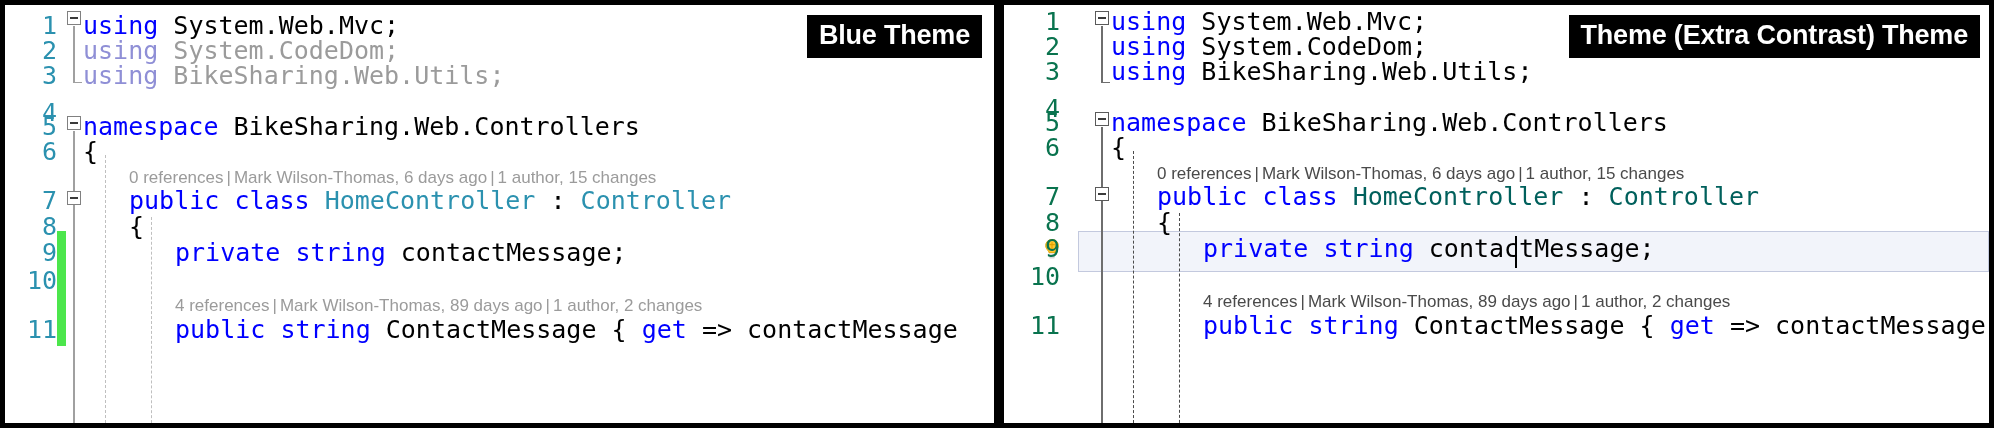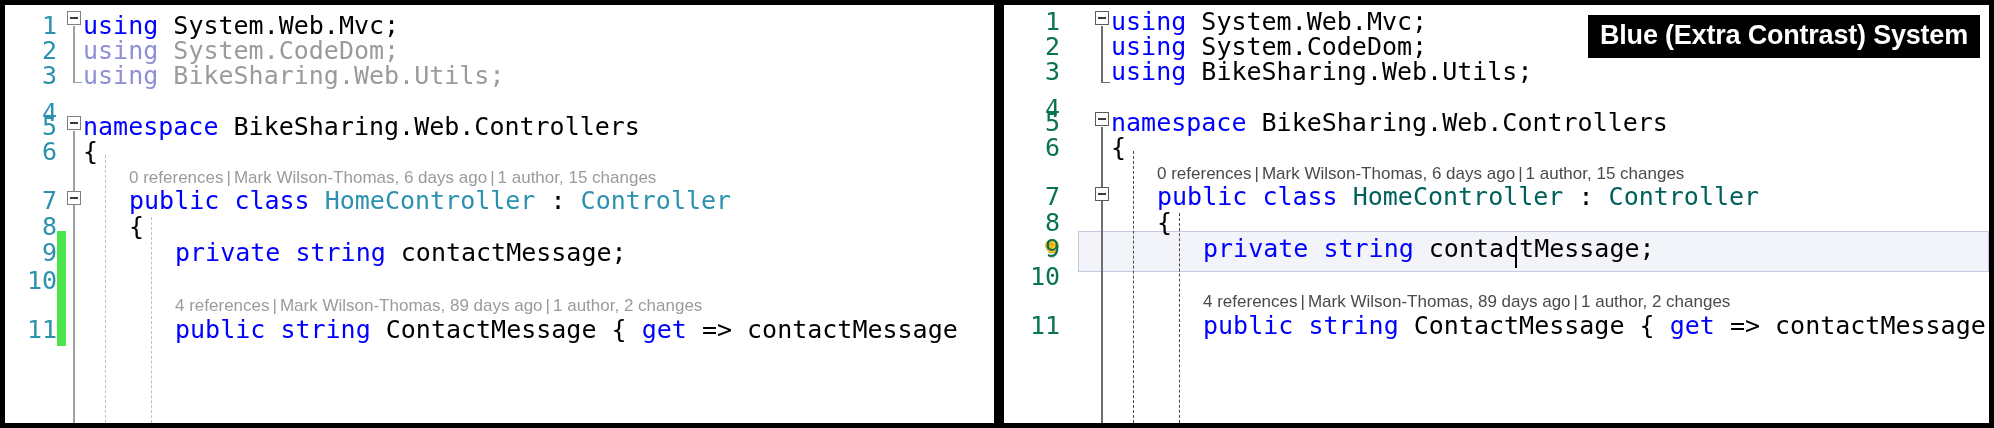--- a/index.html
+++ b/index.html
@@ -99,20 +99,21 @@
 
 <div id="root">
 
   <div class="frame-top"></div>
   <div class="frame-bottom"></div>
   <div class="frame-left"></div>
   <div class="frame-right"></div>
   <div class="frame-mid"></div>
 
   <div class="panel panel-left lt">
+    <div class="badge badge-left">Blue Theme</div>
 
     <div class="code">
 
       <div class="changebar" style="left:52px;top:226px;height:115px;"></div>
 
       <div class="fold-box" style="left:62px;top:6px;"></div>
       <div class="fold-elbow" style="left:68px;top:21px;height:57px;"></div>
 
       <div class="fold-box" style="left:62px;top:111px;"></div>
       <div class="fold-line" style="left:68px;top:126px;height:302px;"></div>
@@ -154,21 +155,21 @@
       <div class="ln" style="left:170px;top:303px;"><span class="kw">public</span> <span class="kw">string</span> <span>ContactMessage</span> <span>{</span> <span class="kw">get</span> <span>=&gt;</span> <span>contactMessage</span></div>
 
       <div class="cl" style="left:124px;top:163px;"><span>0 references</span><span class="sep">|</span><span>Mark Wilson-Thomas, 6 days ago</span><span class="sep">|</span><span>1 author, 15 changes</span></div>
 
       <div class="cl" style="left:170px;top:291px;"><span>4 references</span><span class="sep">|</span><span>Mark Wilson-Thomas, 89 days ago</span><span class="sep">|</span><span>1 author, 2 changes</span></div>
 
     </div>
   </div>
 
   <div class="panel panel-right rt">
-    <div class="badge badge-right">Blue (Extra Contrast) System</div>
+    <div class="badge badge-right">Theme (Extra Contrast) Theme</div>
 
     <div class="code">
 
       <div class="margin-edge" style="left:0px;"></div>
 
       <div class="curline" style="left:78px;top:226px;width:911px;height:41px;"></div>
       <div class="caret" style="left:515px;top:231px;height:32px;"></div>
 
       <svg class="bulb" style="left:41px;top:233px;" viewBox="0 0 22 24">
         <path d="M11 1.5c-3.6 0-6.3 2.7-6.3 6 0 2.3 1.2 3.7 2.2 5 .6.8 1 1.4 1.1 2.2h6c.1-.8.5-1.4 1.1-2.2 1-1.3 2.2-2.7 2.2-5 0-3.3-2.7-6-6.3-6z" fill="#ffc62e" stroke="#e0a400" stroke-width="1"></path>

